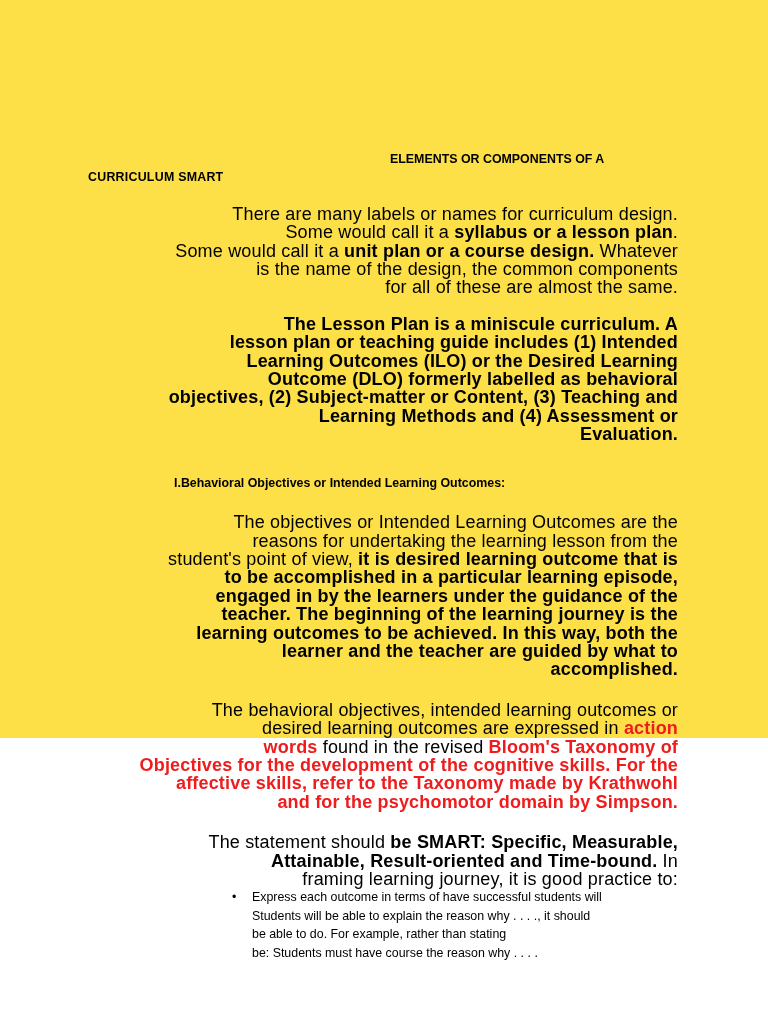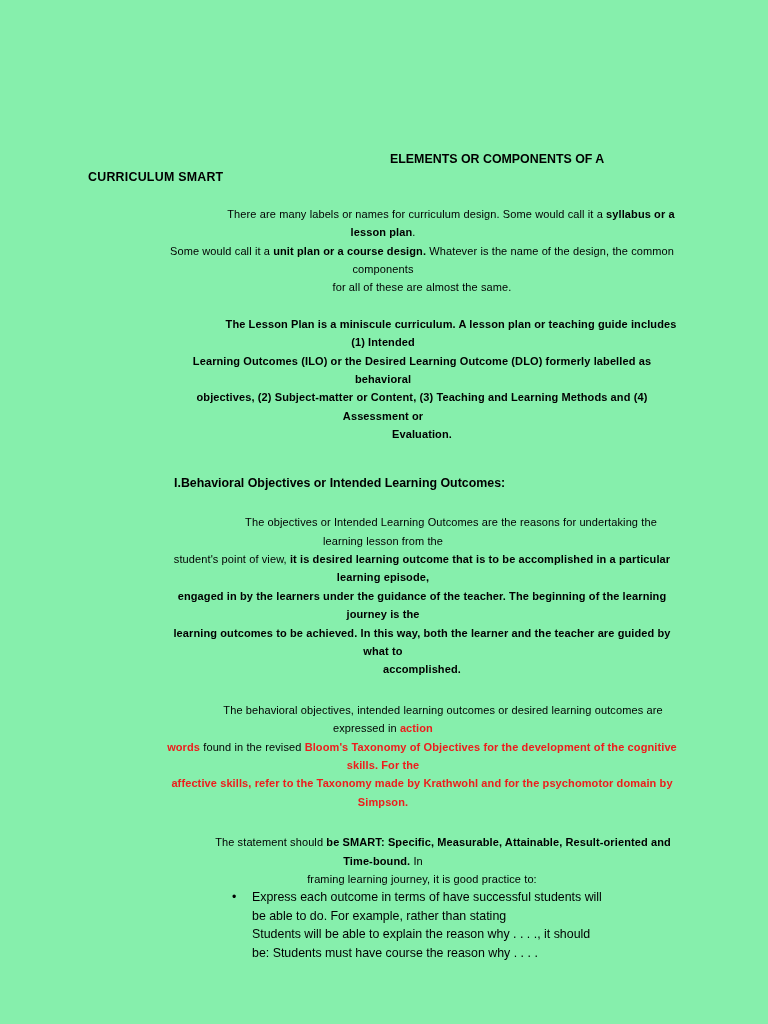--- a/index.html
+++ b/index.html
@@ -12,38 +12,38 @@
     height: 1024px;
     overflow: hidden;
     font-family: "Liberation Sans", sans-serif;
     color: #000000;
     -webkit-font-smoothing: antialiased;
   }
 
   #page {
     position: relative;
     width: 768px;
-    height: 1024px;
-    background: #86efac;
+    height: 738px;
+    background: #fde047;
     box-sizing: border-box;
     padding: 0;
   }
 
   .doc-body {
     position: absolute;
     left: 88px;
     top: 150px;
     width: 590px;
   }
 
   
   .blk {
-    font-size: 11px;
+    font-size: 18px;
     line-height: 18.4px;
-    text-align: center;
+    text-align: right;
     margin: 0;
     white-space: normal;
     letter-spacing: 0.01em;
   }
 
   .b  { font-weight: bold; }
   .red { color: #ee1c1c; }
   .red.b { color: #ee1c1c; font-weight: bold; }
 
   
@@ -140,24 +140,24 @@
     <div class="gap-lg"></div>
 
     <p class="blk"><span class="tab-lg"></span><span>The statement should </span><span class="b">be SMART: Specific, Measurable, Attainable, Result-oriented and Time-bound.</span><span> In</span><br><span class="tab-md"></span><span>framing learning journey, it is good practice to:</span></p>
 
     <ul class="bullet-list">
       <li class="bullet-item">
         <span class="bullet-dot">•</span>
         <span>Express each outcome in terms of have successful students will</span>
       </li>
       <li class="bullet-cont">
-        <span>be able to do. For example, rather than stating</span>
+        <span>Students will be able to explain the reason why . . . ., it should</span>
       </li>
       <li class="bullet-cont">
-        <span>Students will be able to explain the reason why . . . ., it should</span>
+        <span>be able to do. For example, rather than stating</span>
       </li>
       <li class="bullet-cont">
         <span>be: Students must have course the reason why . . . .</span>
       </li>
     </ul>
 
   </div>
 </div>
 
 </body></html>

